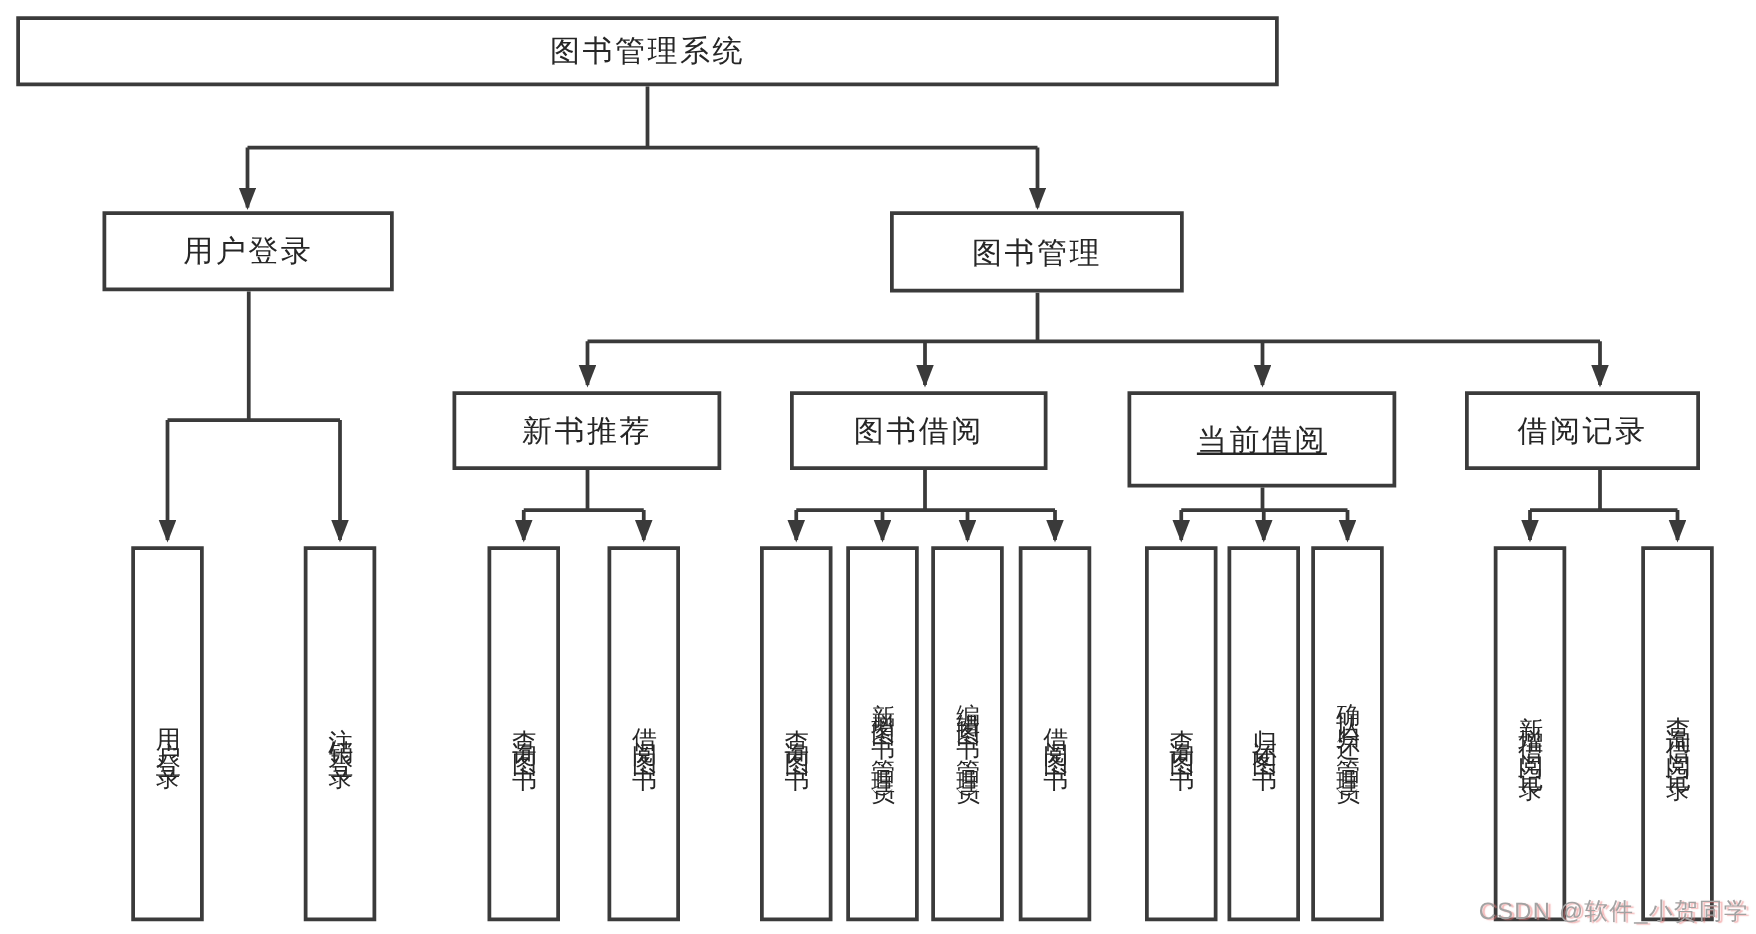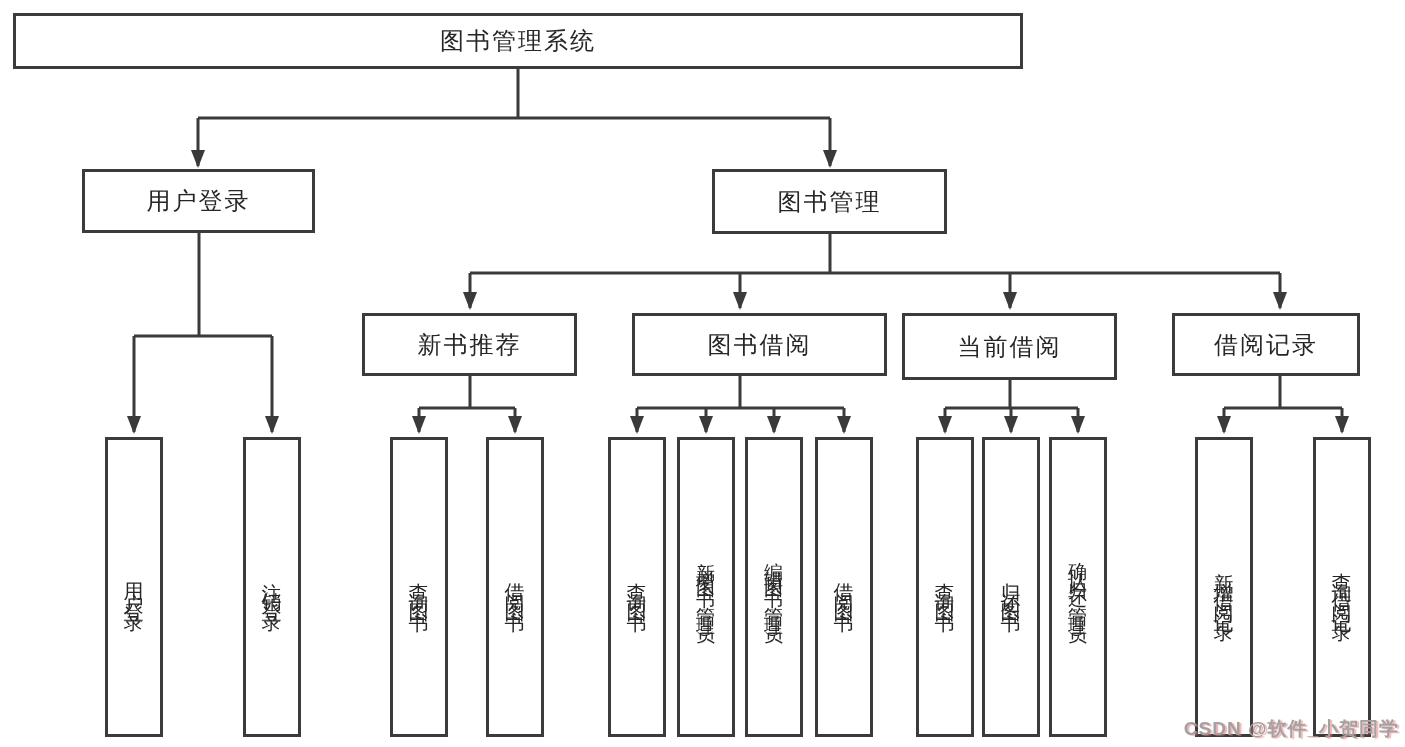--- a/index.html
+++ b/index.html
@@ -21,21 +21,20 @@
     display:flex; align-items:center; justify-content:center;
     writing-mode:vertical-rl; text-orientation:mixed;
     font-size:20px; color:#262626; letter-spacing:10px; line-height:1;
   }
   .vbox.long { letter-spacing:9px; font-size:19px; }
   .watermark {
     position:absolute; right:6px; bottom:5px;
     font-size:19px; color:#a2a2a2; letter-spacing:1px;
     text-shadow:2px 1px 1px rgba(235,120,120,0.55);
     white-space:nowrap;
-    font-weight:bold;
   }
 </style>
 </head>
 <body>
 
 <div id="stage">
 
   <svg id="connectors" width="1405" height="747" viewBox="0 0 1405 747">
     <defs>
       <marker id="arw" markerWidth="20" markerHeight="16" refX="16" refY="7" orient="auto" markerUnits="userSpaceOnUse">
@@ -71,22 +70,22 @@
     <line class="arrowline" x1="1224" y1="408" x2="1224" y2="432" marker-end="url(#arw)"></line>
     <line class="arrowline" x1="1342" y1="408" x2="1342" y2="432" marker-end="url(#arw)"></line>
   </svg>
 
   <div class="hbox" style="left:13px; top:13px; width:1010px; height:56px;">图书管理系统</div>
 
   <div class="hbox" style="left:82px; top:169px; width:233px; height:64px;">用户登录</div>
   <div class="hbox" style="left:362px; top:313px; width:215px; height:63px;">新书推荐</div>
 
   <div class="hbox" style="left:712px; top:169px; width:235px; height:65px;">图书管理</div>
-  <div class="hbox" style="left:632px; top:313px; width:255px; height:63px;">图书借阅</div>
-  <div class="hbox" style="left:902px; top:313px; width:215px; height:67px;">当前借阅</div>
+  <div class="hbox" style="left:632px; top:313px; width:206px; height:63px;">图书借阅</div>
+  <div class="hbox" style="left:902px; top:313px; width:215px; height:77px;text-decoration:underline;">当前借阅</div>
   <div class="hbox" style="left:1172px; top:313px; width:188px; height:63px;">借阅记录</div>
 
   <div class="vbox" style="left:105px;">用户登录</div>
   <div class="vbox" style="left:243px;">注销登录</div>
 
   <div class="vbox" style="left:390px;">查询图书</div>
   <div class="vbox" style="left:486px;">借阅图书</div>
 
   <div class="vbox" style="left:608px;">查询图书</div>
   <div class="vbox long" style="left:677px;">新增图书（管理员）</div>

